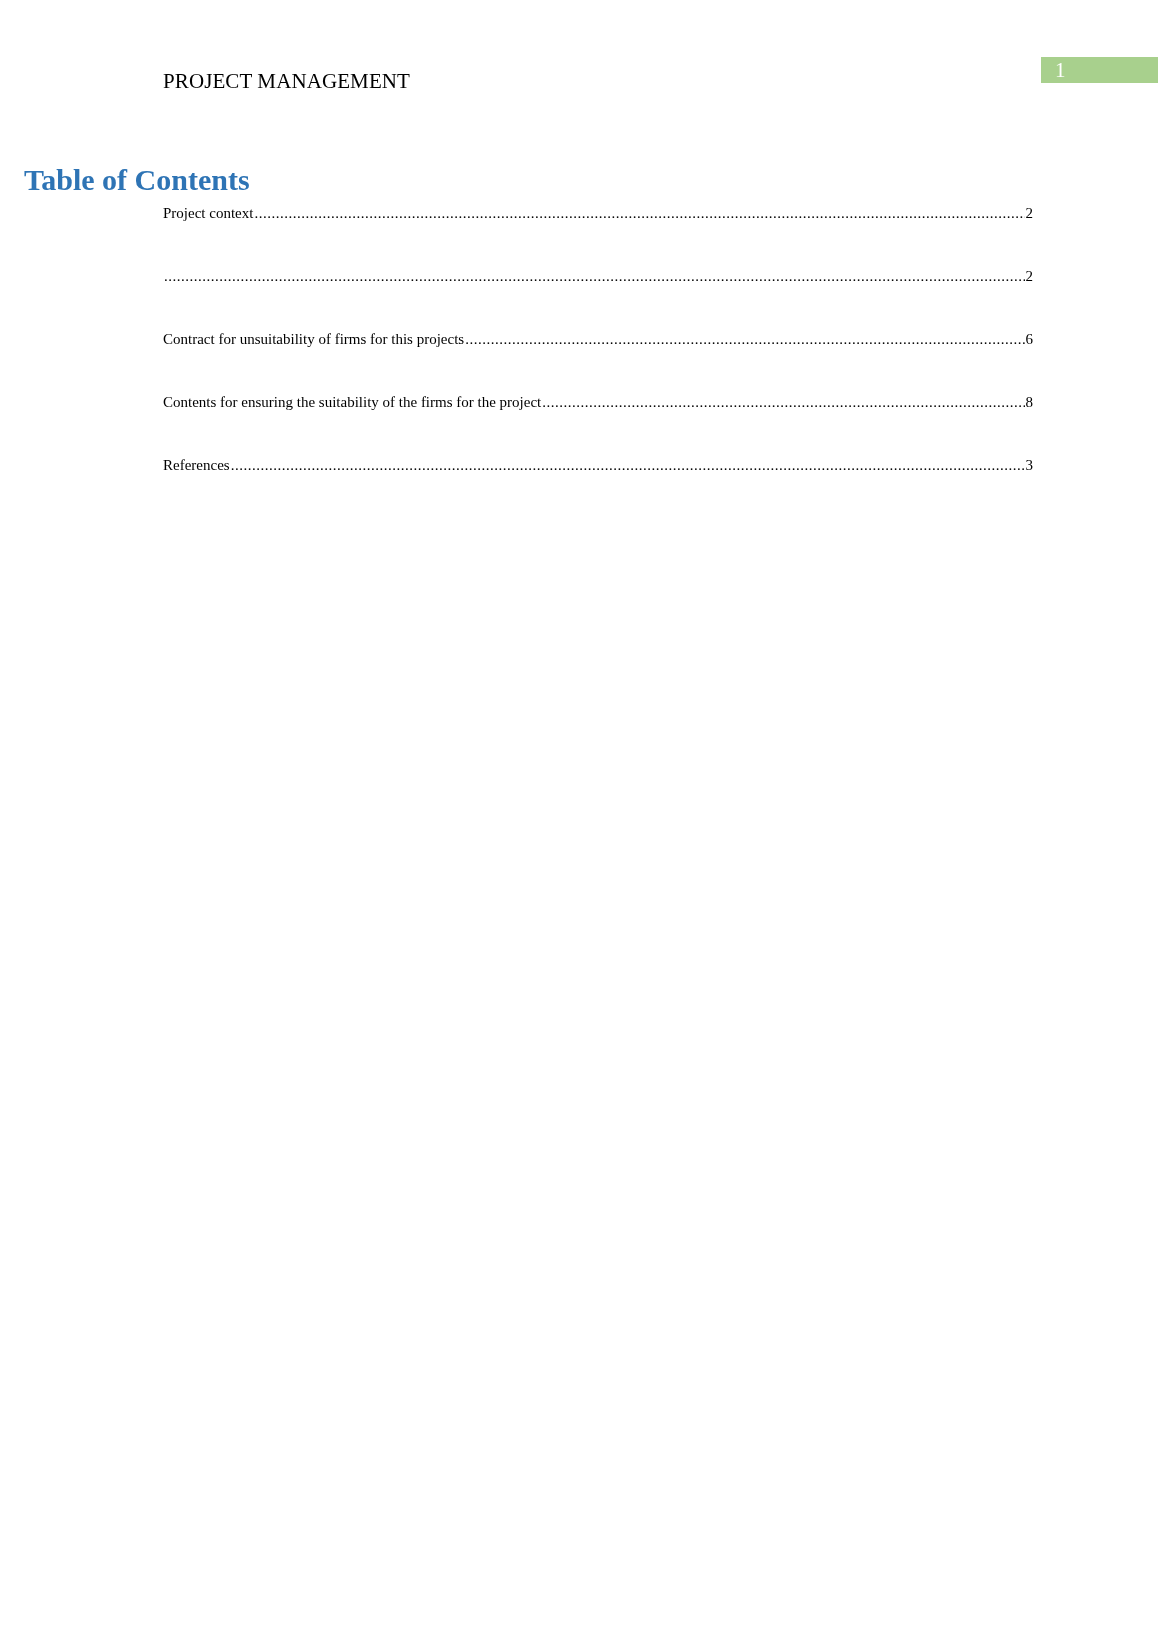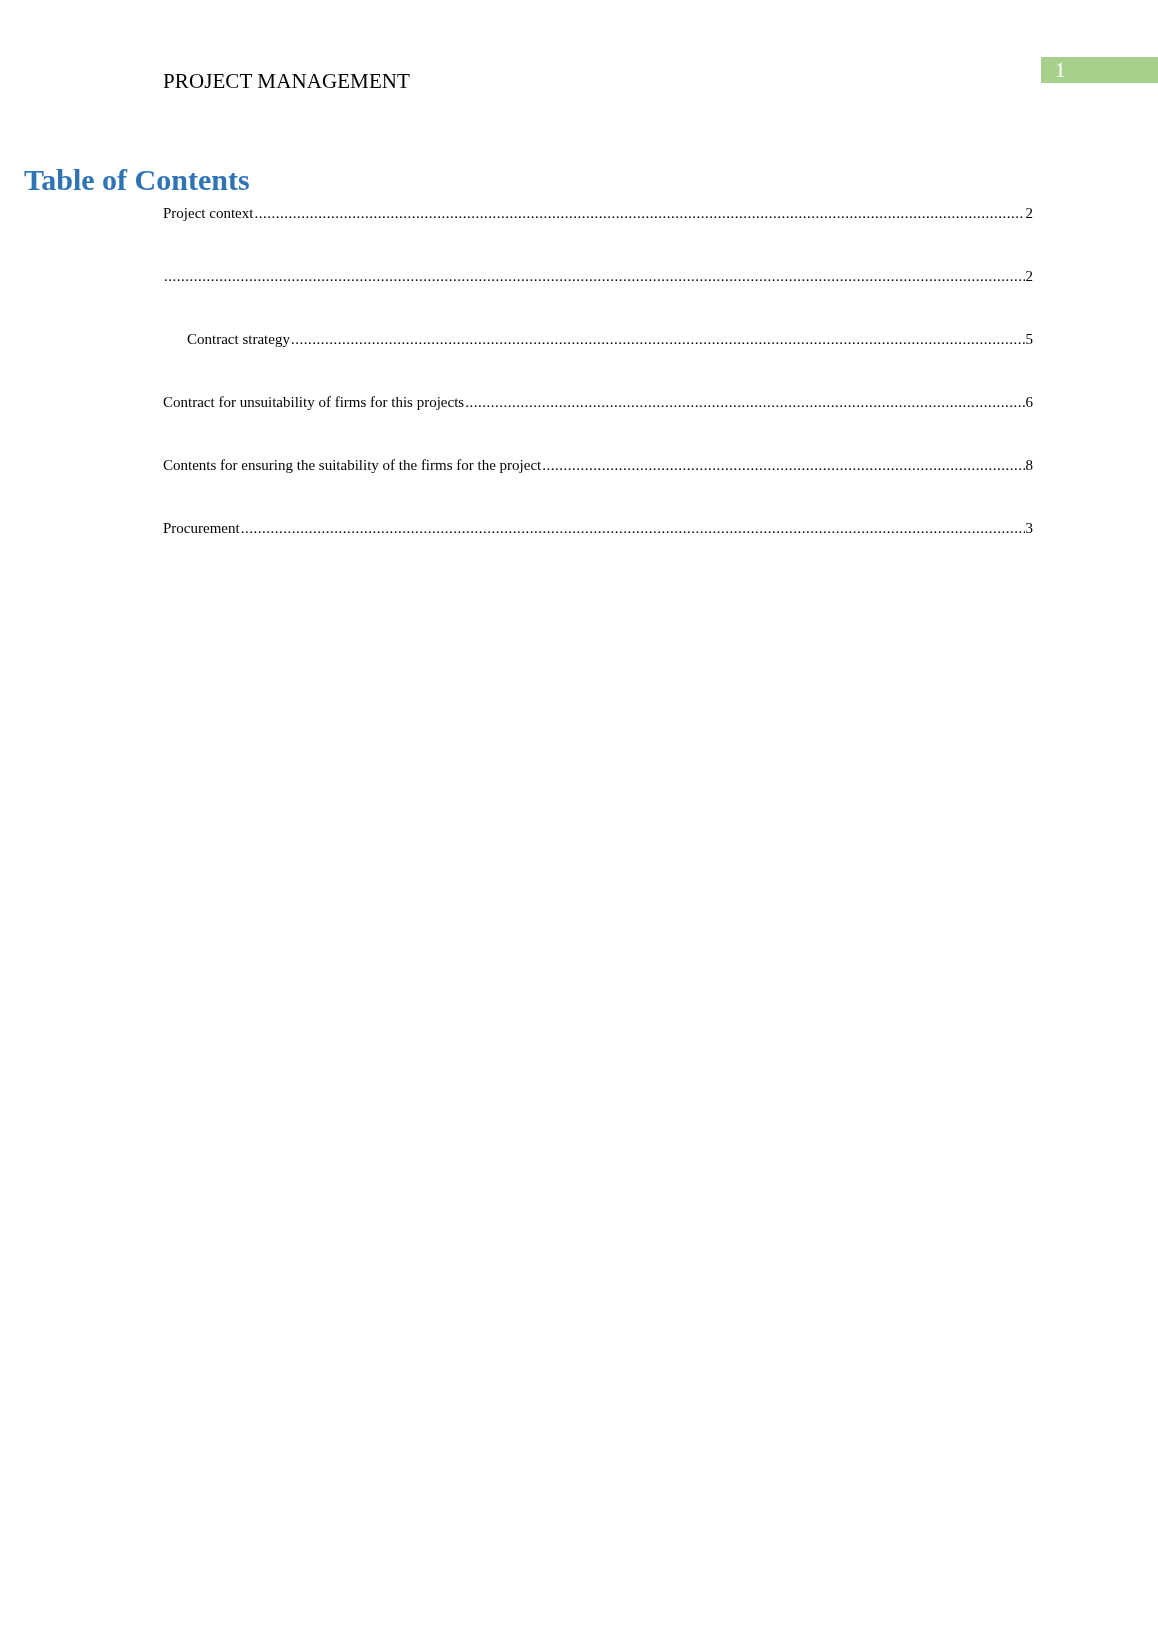--- a/index.html
+++ b/index.html
@@ -109,35 +109,30 @@
   <div class="toc-list">
     <div class="toc-entry level-1">
       <span class="label">Project context</span>
       <span class="leader"></span>
       <span class="pagenum">2</span>
     </div>
     <div class="toc-entry level-1">
       <span class="leader"></span>
       <span class="pagenum">2</span>
     </div>
-    <div class="toc-entry level-2">
-      <span class="label">Contract strategy</span>
-      <span class="leader"></span>
-      <span class="pagenum">5</span>
-    </div>
     <div class="toc-entry level-1">
       <span class="label">Contract for unsuitability of firms for this projects</span>
       <span class="leader"></span>
       <span class="pagenum">6</span>
     </div>
     <div class="toc-entry level-1">
       <span class="label">Contents for ensuring the suitability of the firms for the project</span>
       <span class="leader"></span>
       <span class="pagenum">8</span>
     </div>
     <div class="toc-entry level-1">
-      <span class="label">Procurement</span>
+      <span class="label">References</span>
       <span class="leader"></span>
       <span class="pagenum">3</span>
     </div>
   </div>
 
 </div>
 
 </body></html>

